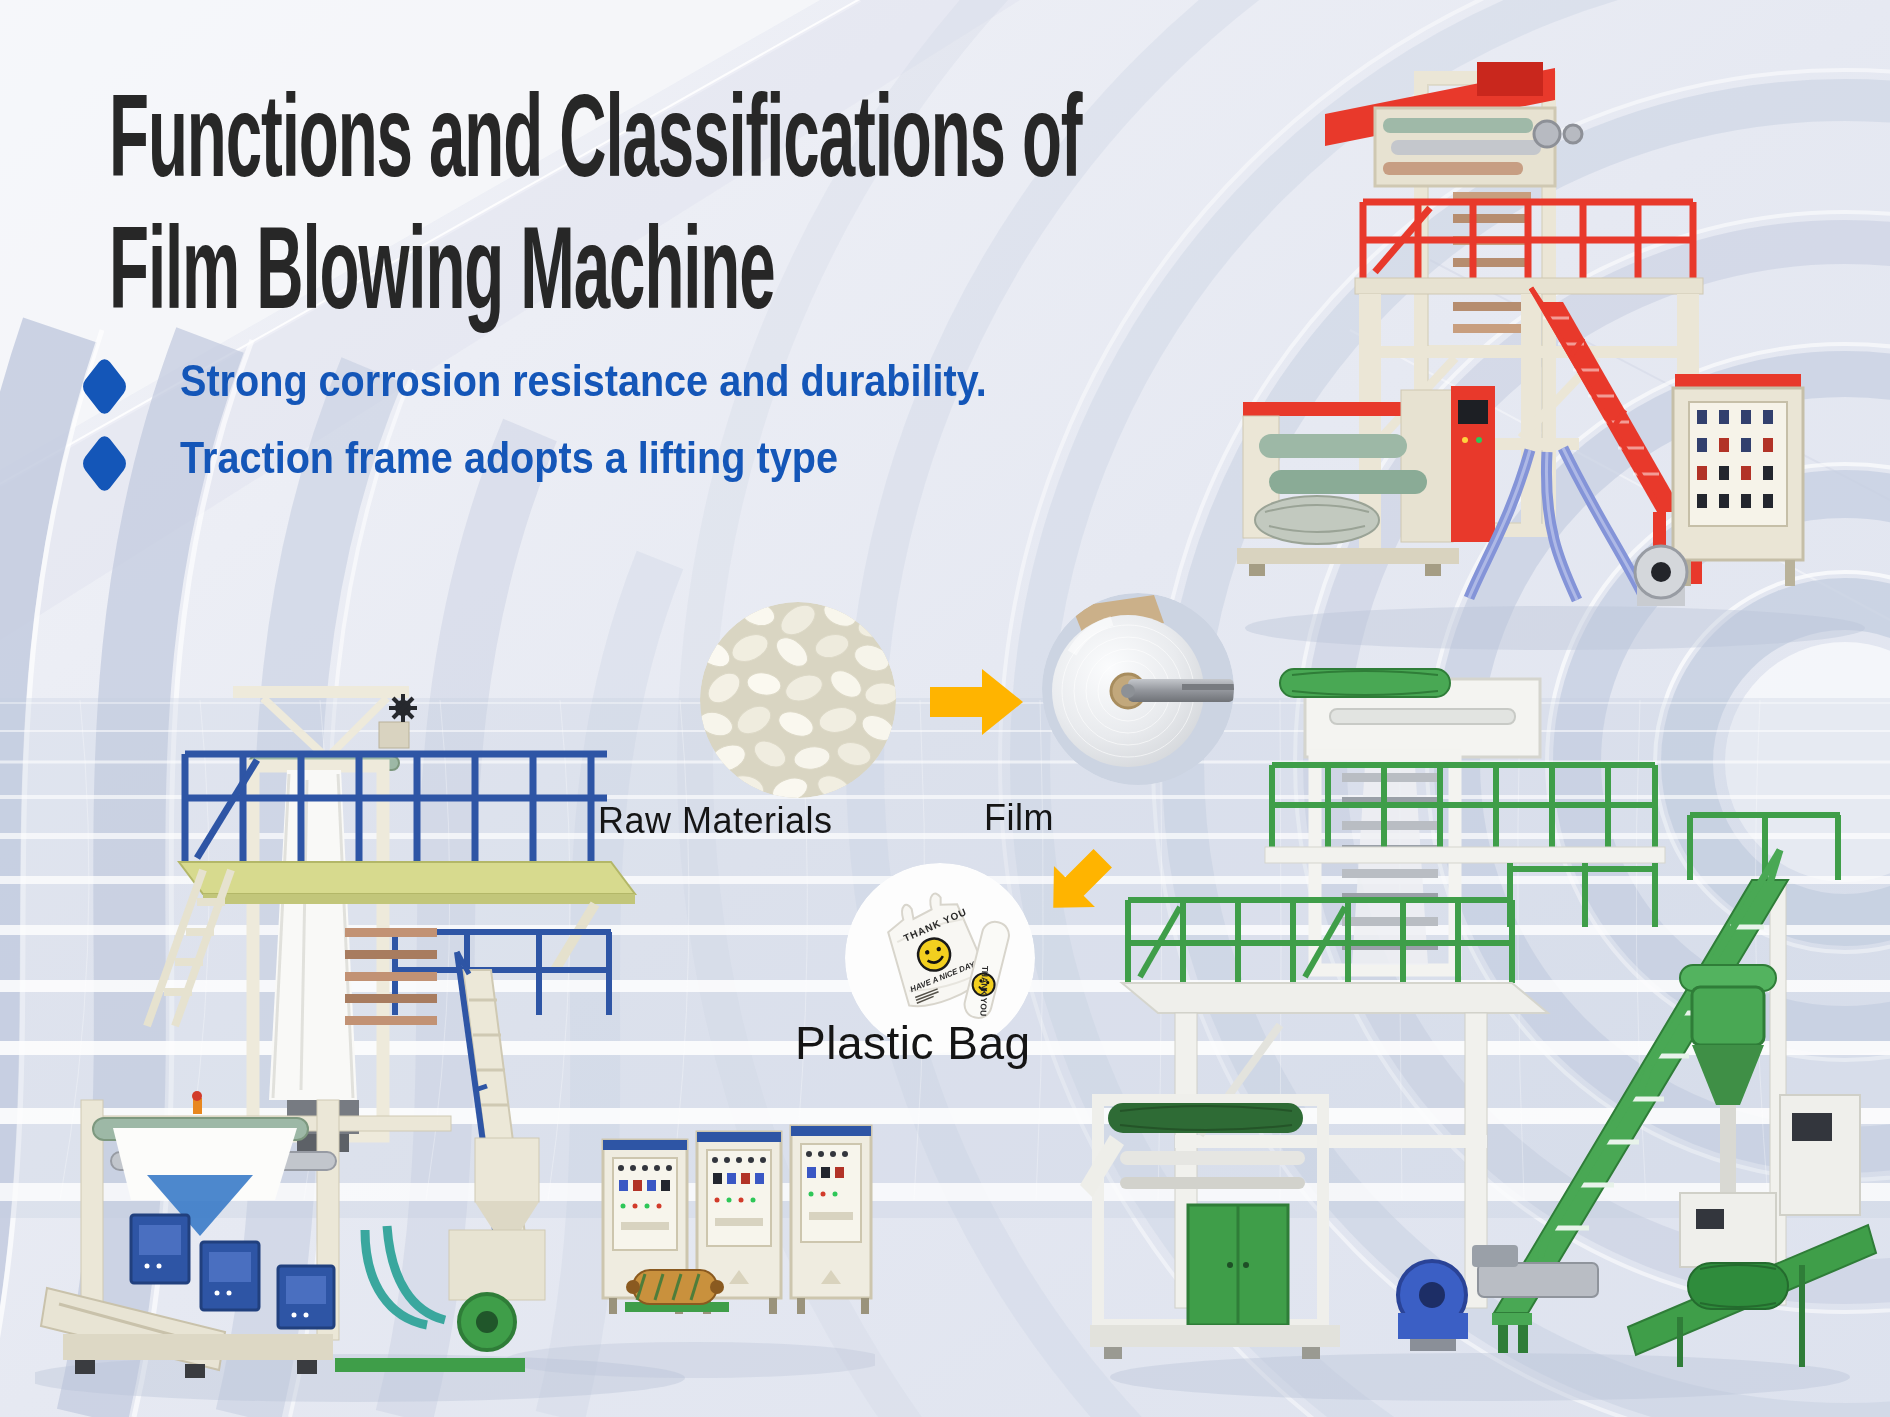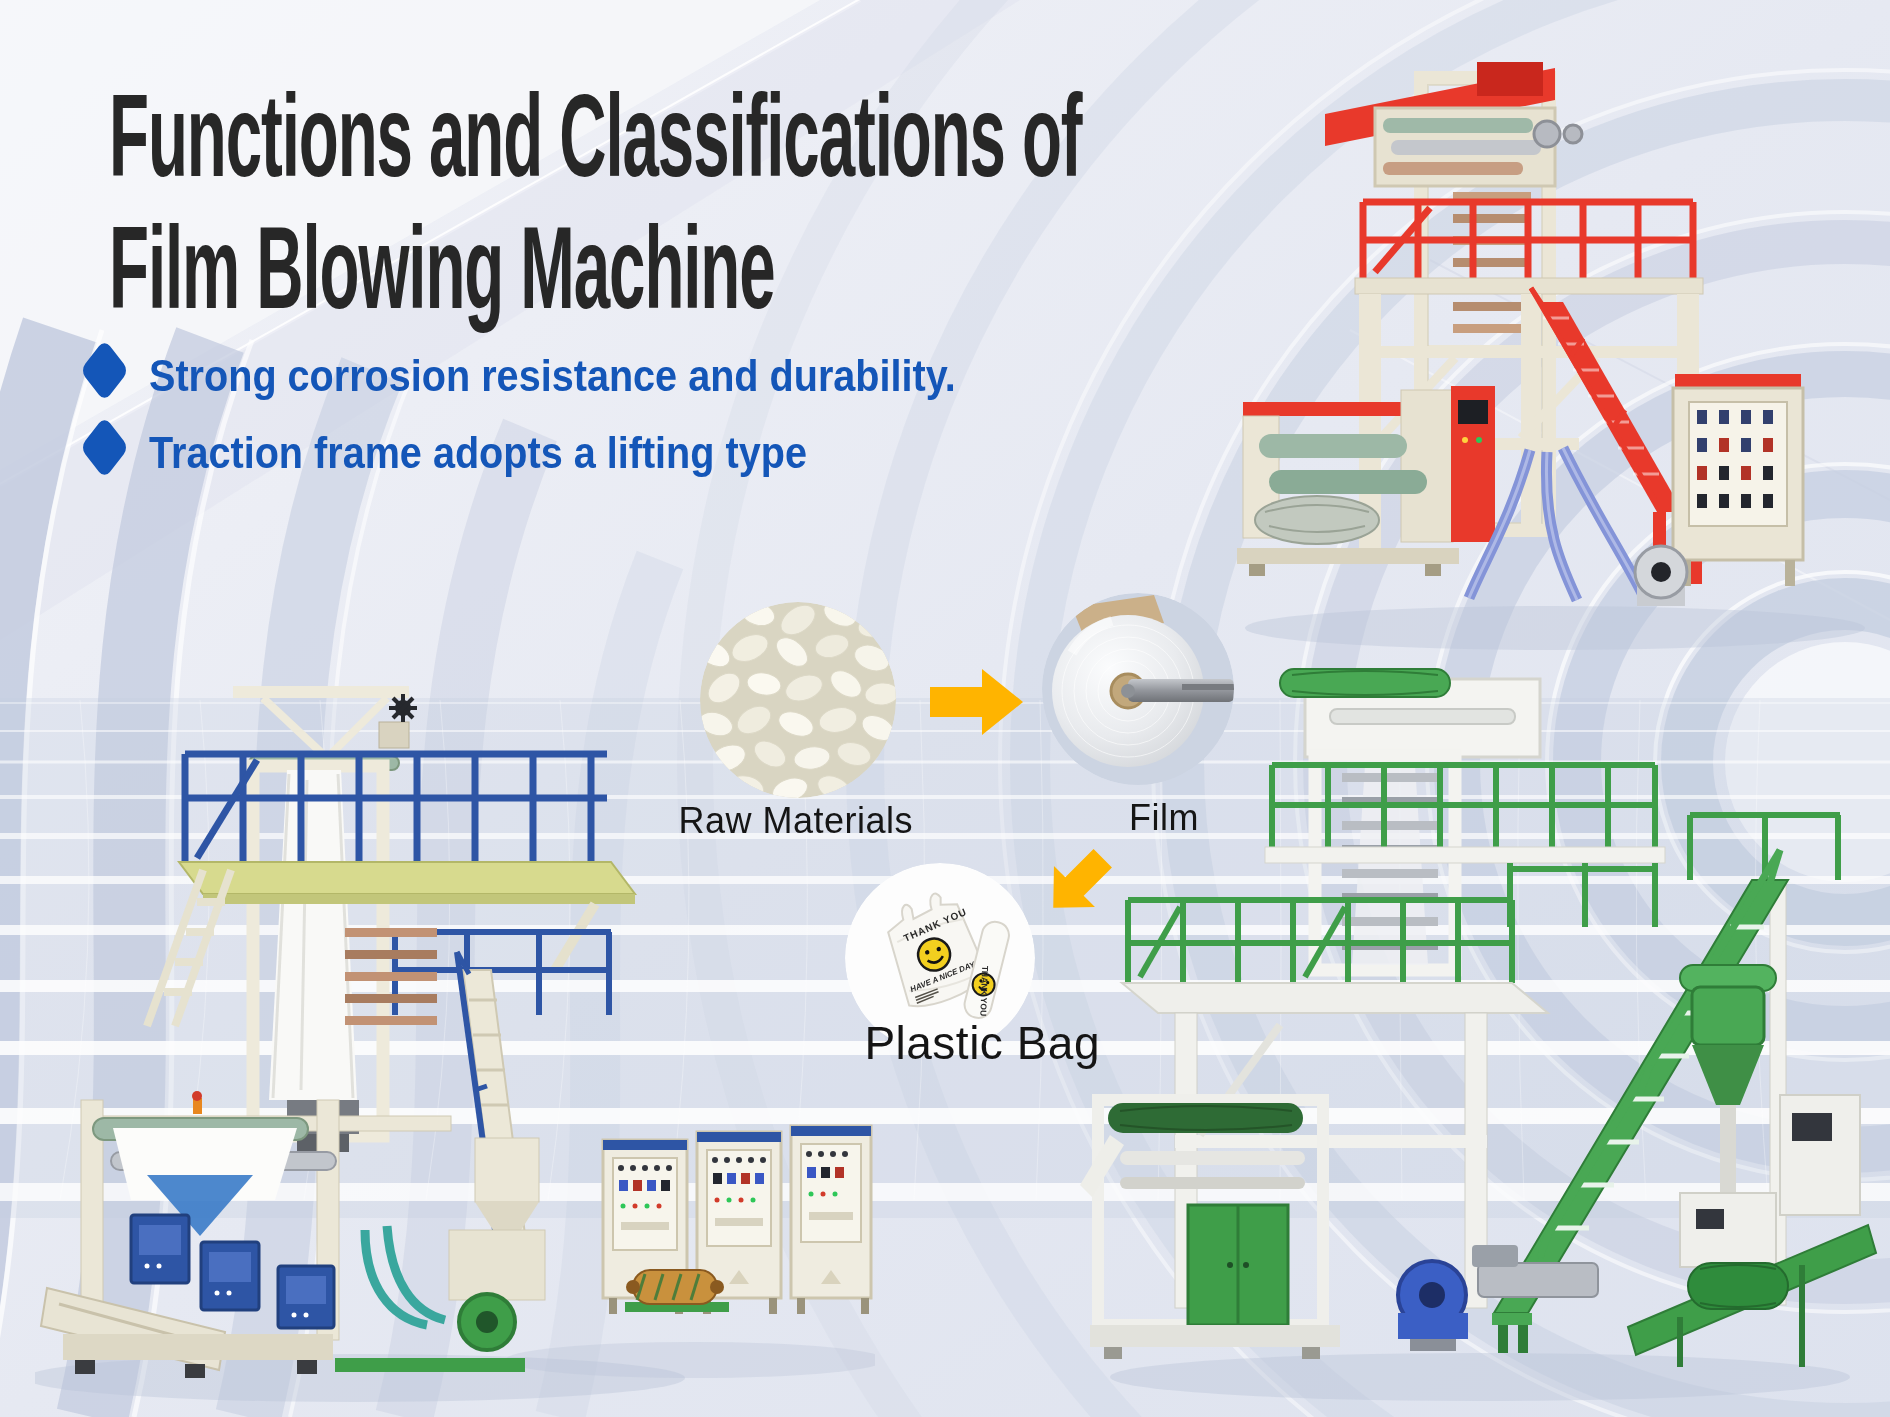--- a/index.html
+++ b/index.html
@@ -6,26 +6,26 @@
   .canvas{
     position:relative;width:1890px;height:1417px;overflow:hidden;
     background:linear-gradient(135deg,#f1f2f7 0%,#e6e9f2 40%,#dde2ee 100%);
     font-family:"Liberation Sans", sans-serif;
   }
   .canvas svg{display:block;}
   .bg{position:absolute;left:0;top:0;}
   .machine{position:absolute;}
   .flowimg{position:absolute;border-radius:50%;overflow:hidden;}
   .arrow{position:absolute;}
-  .flabel{position:absolute;text-align:right;color:#151515;font-size:36px;letter-spacing:.5px;}
+  .flabel{position:absolute;text-align:left;color:#151515;font-size:36px;letter-spacing:.5px;}
   .title{position:absolute;left:85px;top:70px;color:#272727;font-weight:700;margin-left:24px;}
   .title .line{height:132px;line-height:132px;font-size:117px;white-space:nowrap;}
   .title .line span{display:inline-block;transform:scaleX(.56);transform-origin:left center;letter-spacing:-2px;}
   .bullets{position:absolute;left:76px;top:350px;}
-  .brow{display:flex;align-items:flex-start;height:57px;margin-bottom:20px;}
+  .brow{display:flex;align-items:flex-end;height:57px;margin-bottom:20px;gap:31px;}
   .diamond{width:41px;height:41px;background:#1456b8;border-radius:9px;
     transform:scale(.85,1.08) rotate(45deg);margin:0 24px 0 8px;flex:0 0 auto;}
   .btext{color:#1456b8;font-weight:700;font-size:45px;white-space:nowrap;
     display:inline-block;transform:scaleX(.88);transform-origin:left center;}
 </style>
 </head>
 <body>
 
 <div class="canvas">
 

